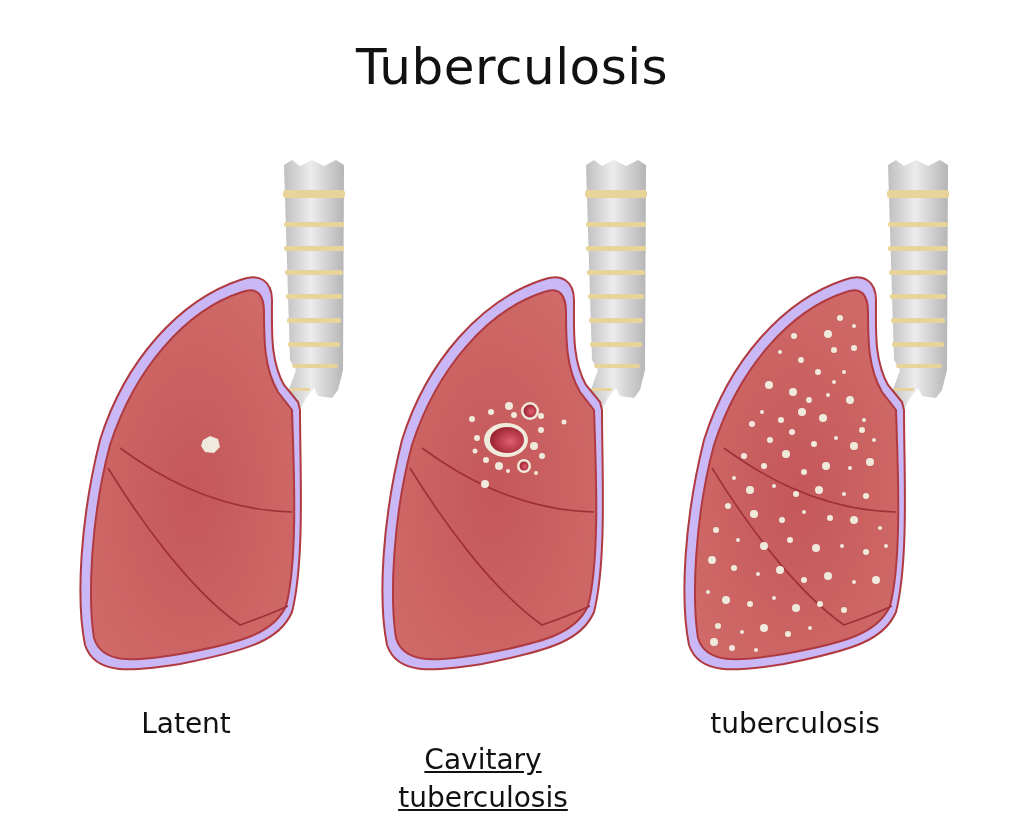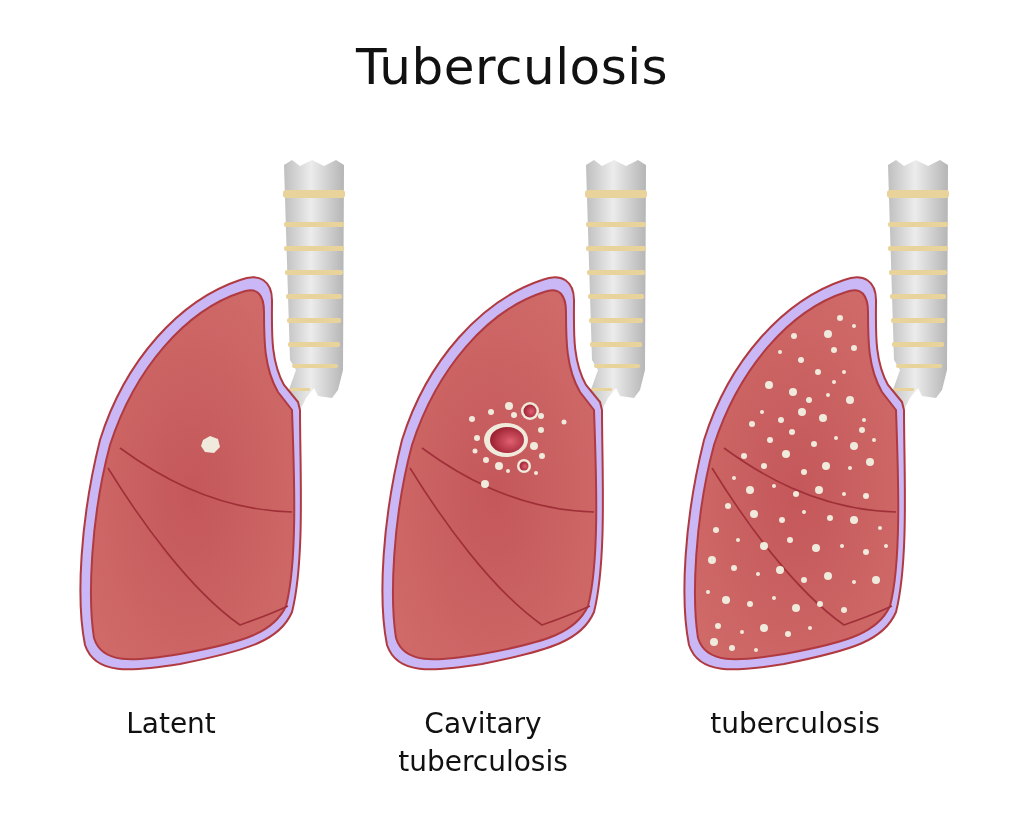--- a/index.html
+++ b/index.html
@@ -171,22 +171,22 @@
       <circle cx="206" cy="628" r="2"></circle>
         <circle cx="128" cy="648" r="3"></circle>
         <circle cx="152" cy="650" r="2"></circle>
       <circle cx="110" cy="642" r="4"></circle>
         <circle cx="258" cy="430" r="3"></circle>
         <circle cx="230" cy="382" r="2"></circle>
     </g>
   </g>
 </svg>
 
-<div class="label" style="left:41px; top:705px;">
+<div class="label" style="left:56px; top:705px;">
   <div>Latent</div>
 </div>
-<div class="label" style="left:353px; top:705px;">
+<div class="label" style="left:353px; top:741px;text-decoration:underline;">
   <div>Cavitary</div>
   <div>tuberculosis</div>
 </div>
 <div class="label" style="left:665px; top:705px;">
   <div>tuberculosis</div>
 </div>
 
 </body></html>

